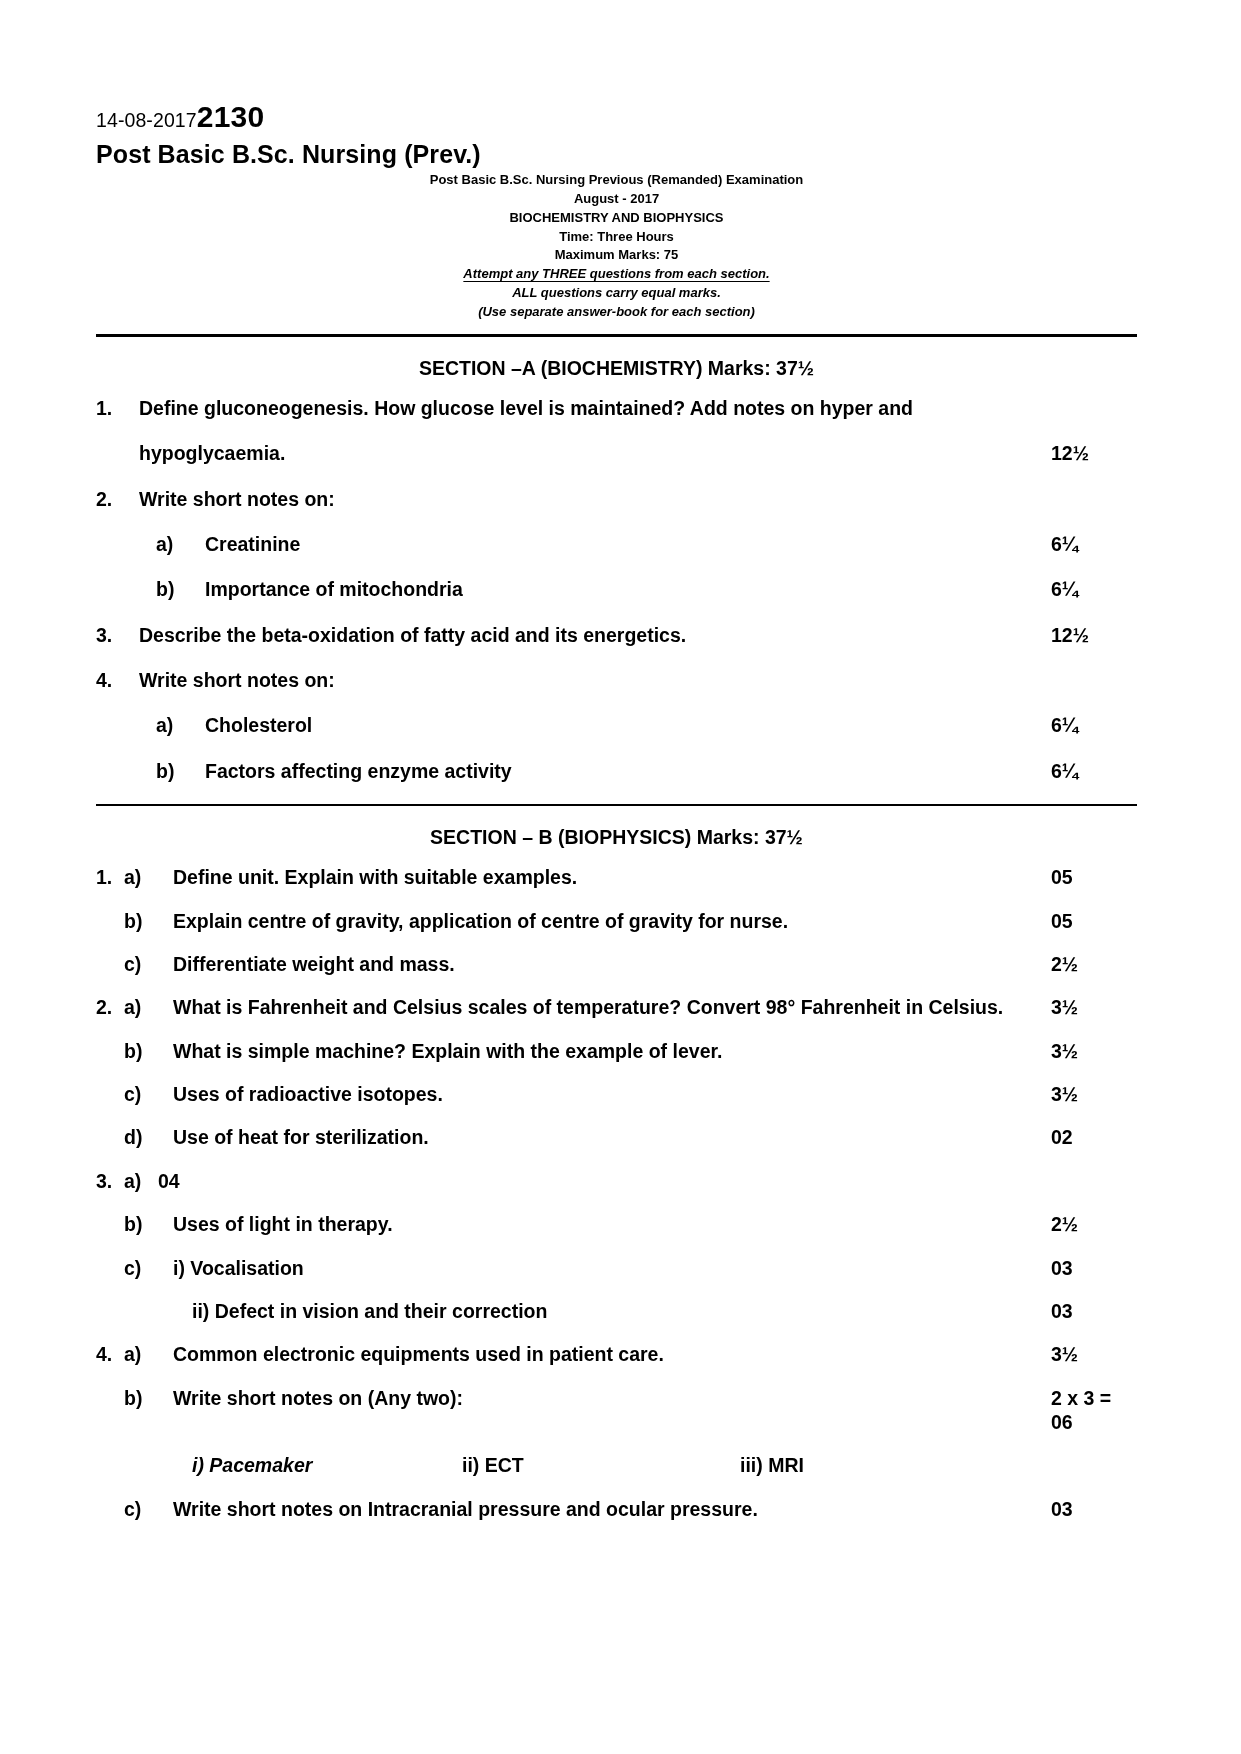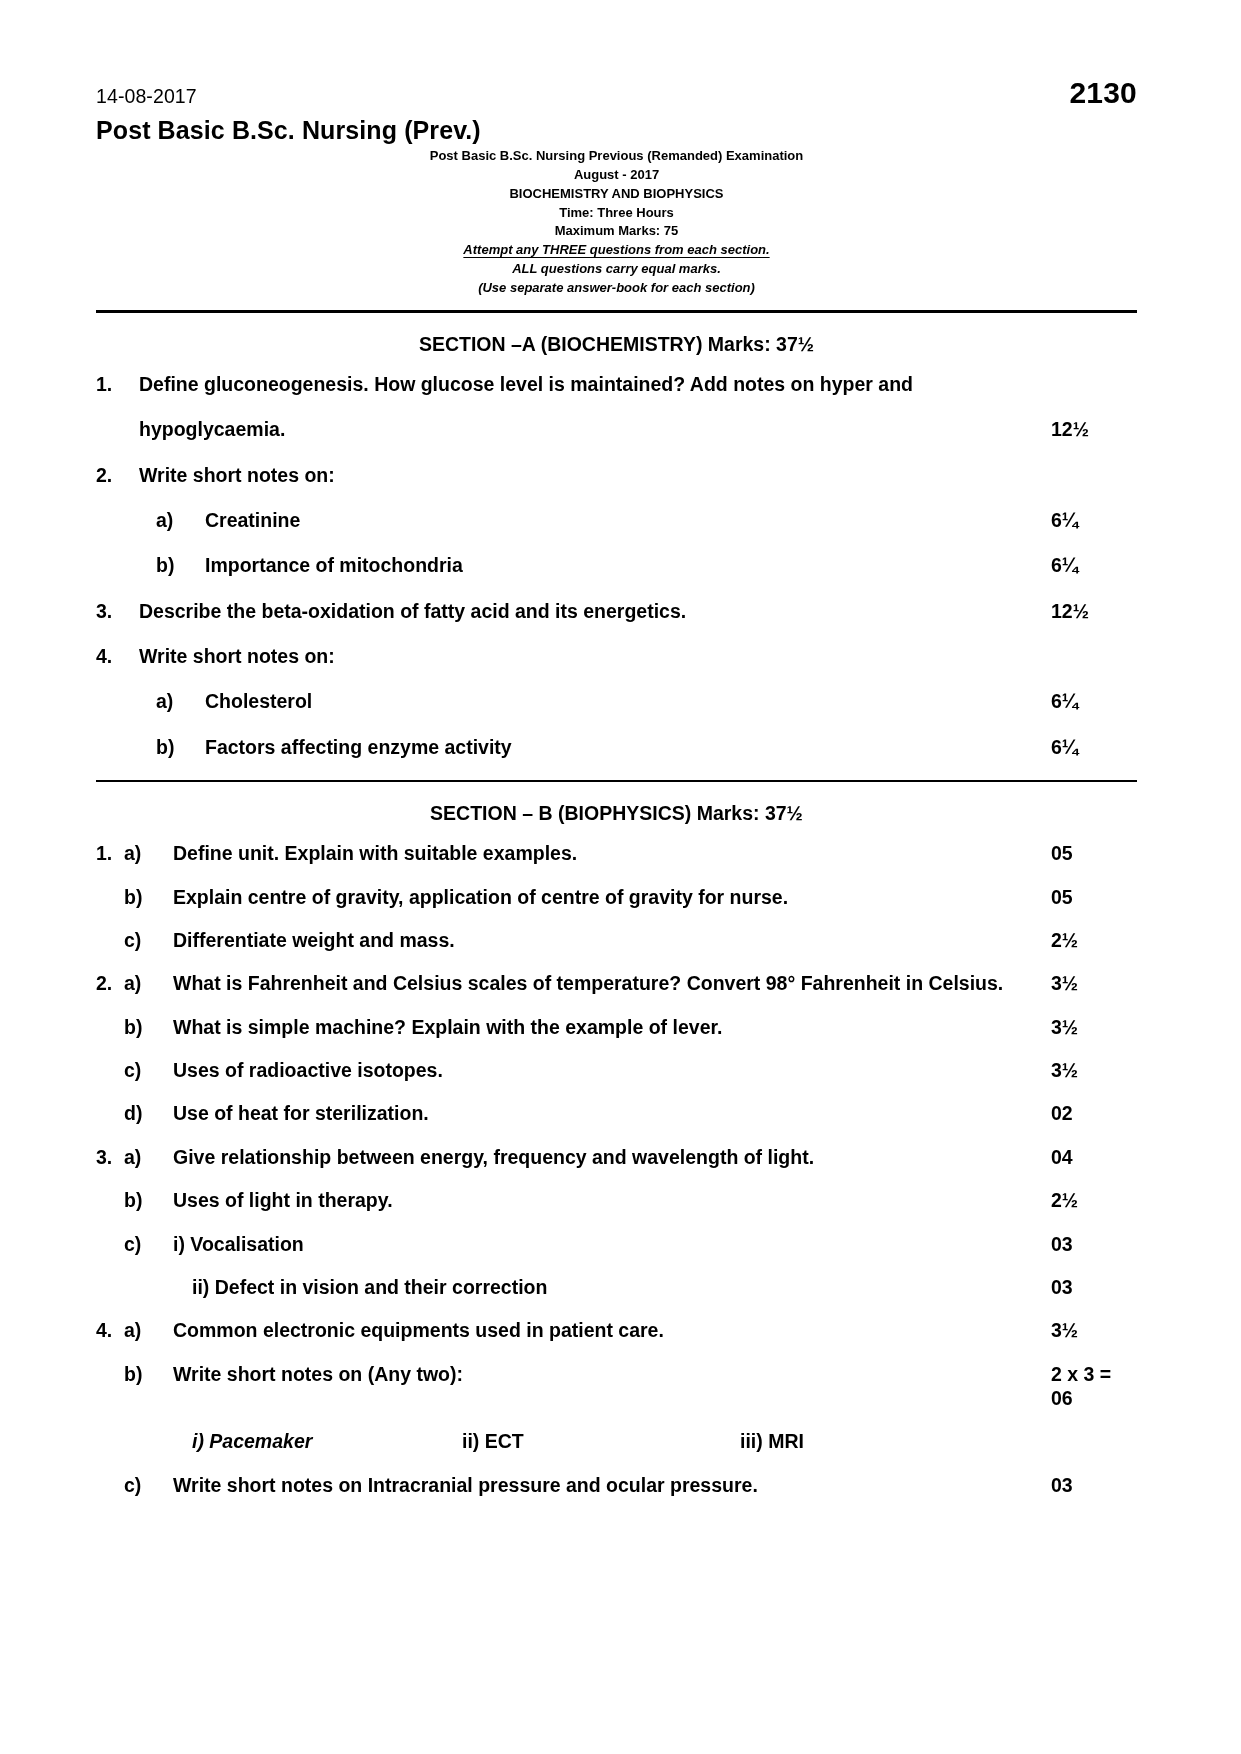--- a/index.html
+++ b/index.html
@@ -19,32 +19,32 @@
     width: 1241px;
     min-height: 1754px;
     box-sizing: border-box;
     padding: 76px 104px 40px 96px;
   }
 
   
   .top-row {
     display: flex;
     align-items: baseline;
-    justify-content: space-between;
     margin: 0 0 6px 0;
   }
   .exam-date {
     font-size: 19.5px;
     font-weight: 400;
     letter-spacing: .1px;
   }
   .paper-code {
     font-size: 30px;
     font-weight: 700;
     letter-spacing: .2px;
+    margin-top: 24px;
   }
 
   .course-title {
     font-size: 25px;
     font-weight: 700;
     margin: 0 0 2px 0;
     letter-spacing: .1px;
   }
 
   
@@ -274,21 +274,20 @@
     <div class="qrow tight">
       <span class="qnum empty"></span>
       <span class="qsub">d)</span>
       <span class="qtext">Use of heat for sterilization.</span>
       <span class="qmarks">02</span>
     </div>
 
     <div class="qrow tight">
       <span class="qnum">3.</span>
       <span class="qsub">a)</span>
-      <span class="qtext">Give relationship between energy, frequency and wavelength of light.</span>
       <span class="qmarks">04</span>
     </div>
 
     <div class="qrow tight">
       <span class="qnum empty"></span>
       <span class="qsub">b)</span>
       <span class="qtext">Uses of light in therapy.</span>
       <span class="qmarks">2½</span>
     </div>
 

